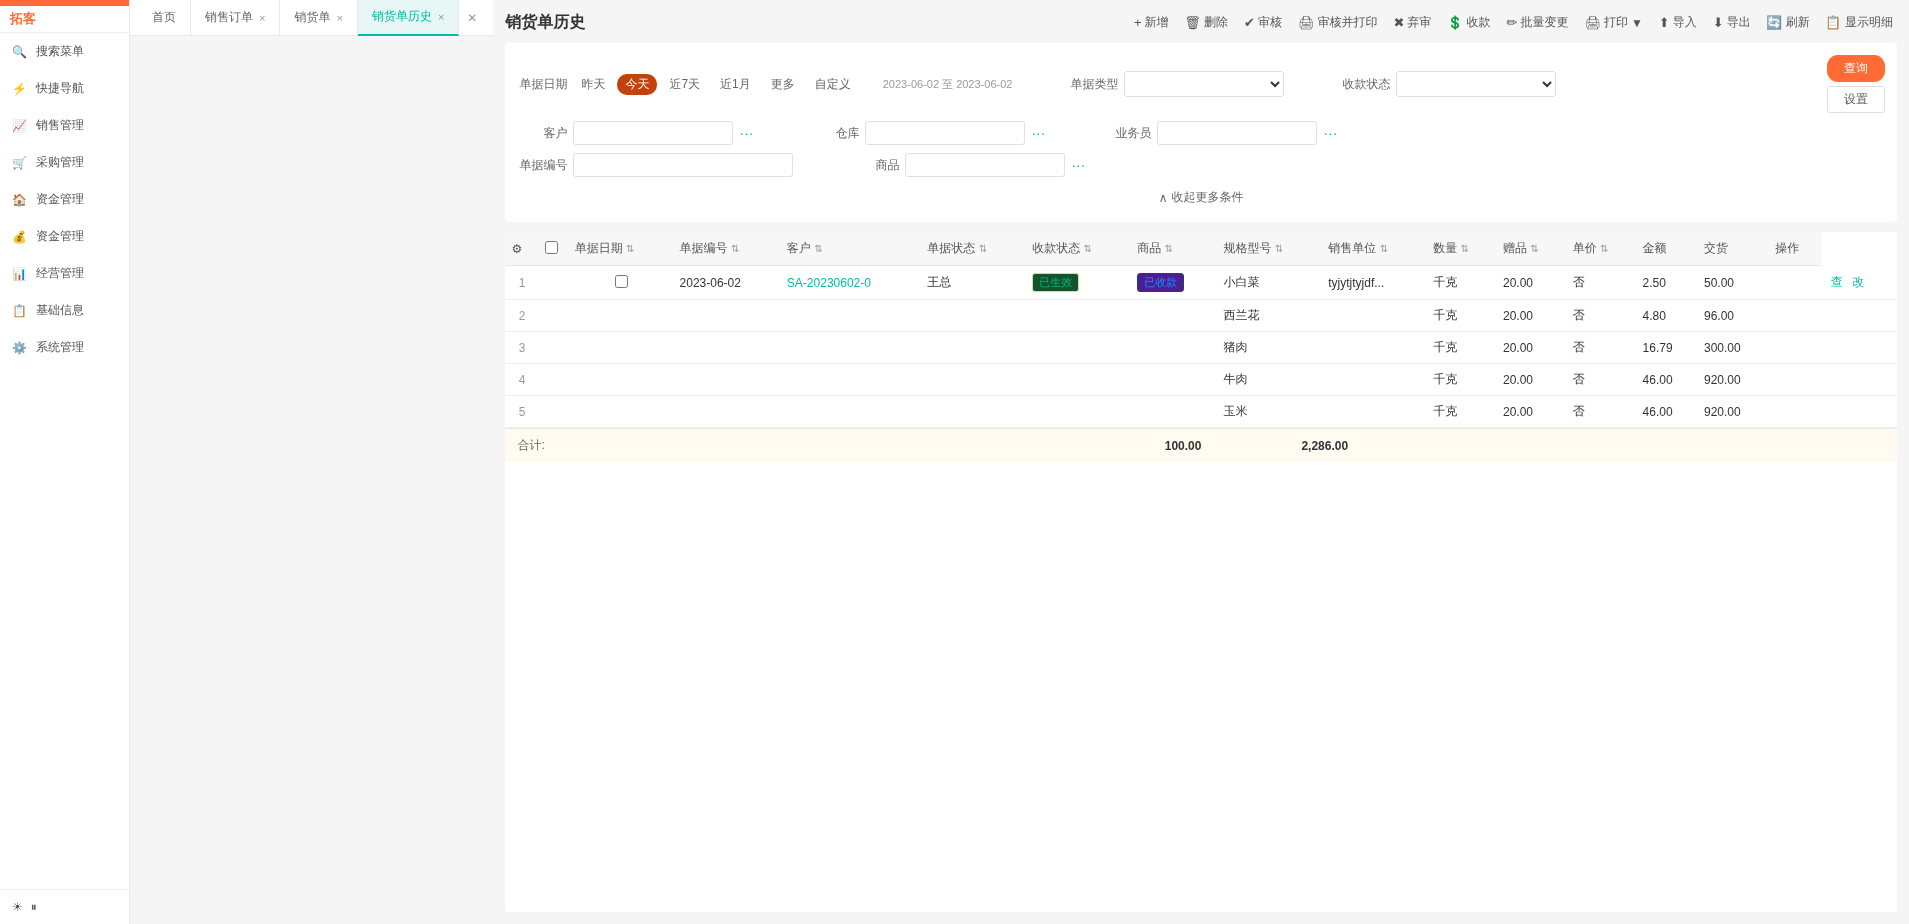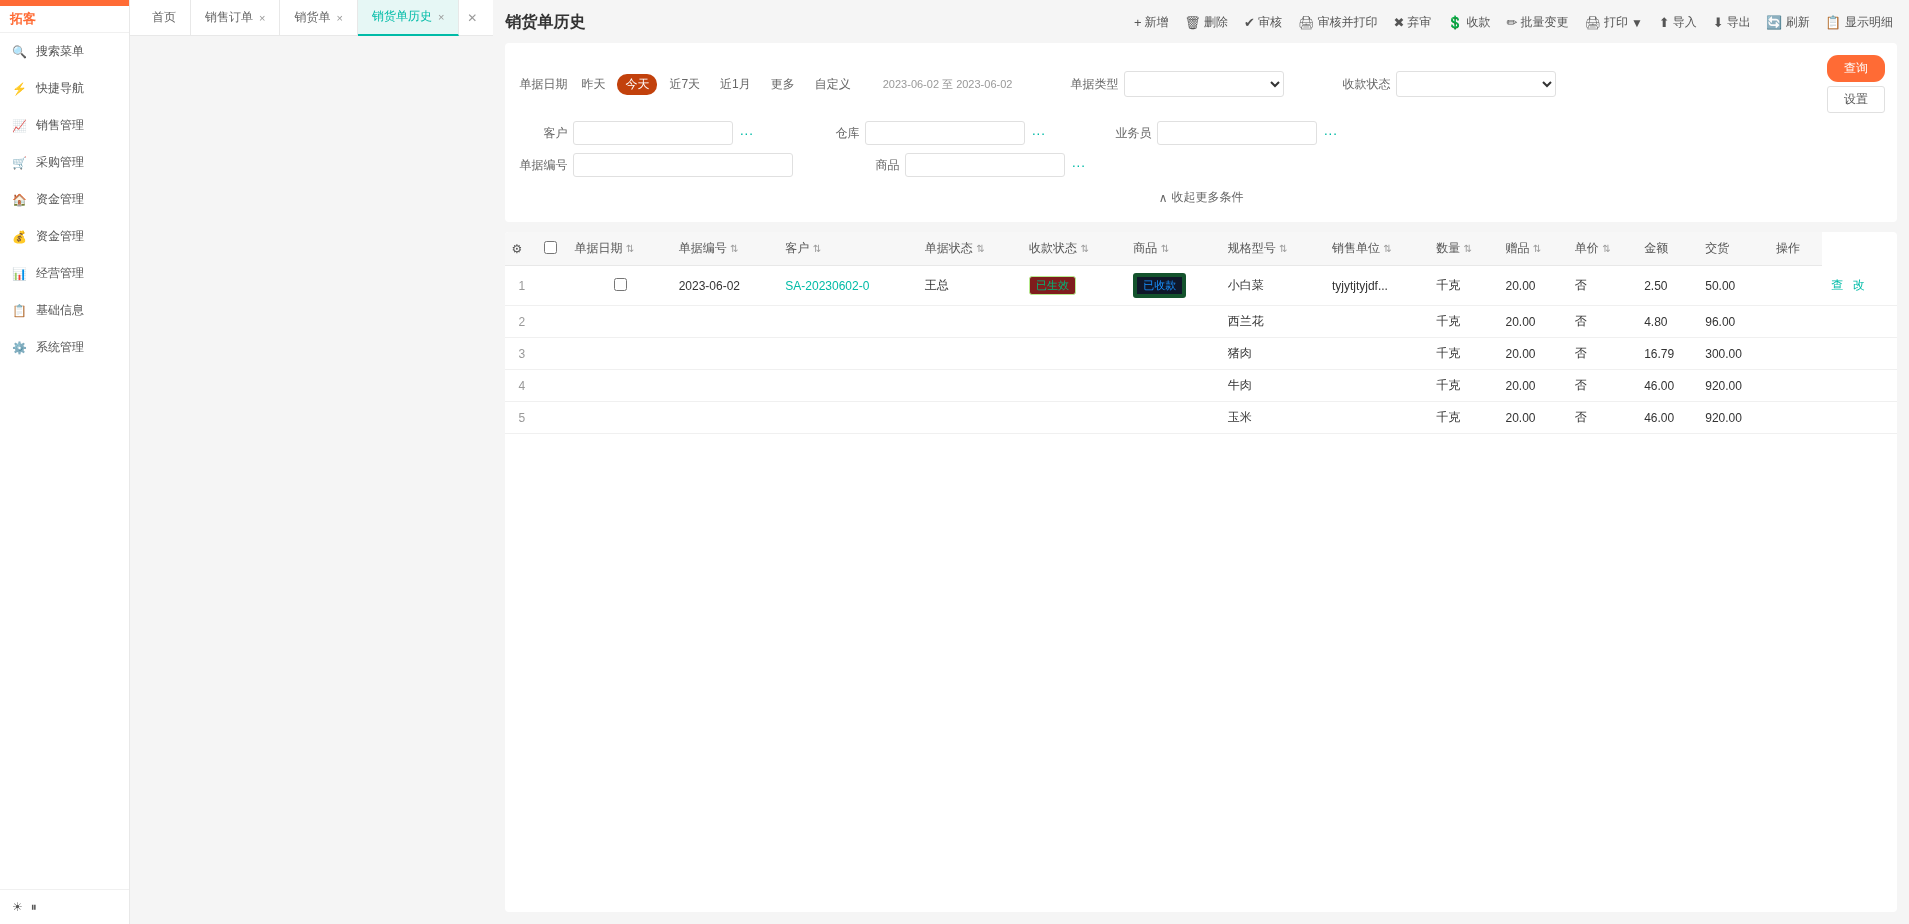--- a/index.html
+++ b/index.html
@@ -50,22 +50,22 @@
     .set-btn { border: 1px solid #e0e0e0; background: #fff; color: #555; border-radius: 3px; padding: 4px 16px; cursor: pointer; font-size: 12px; }
 
     
     .table-area { background: #fff; border-radius: 4px; flex: 1; overflow: auto; display: flex; flex-direction: column; }
     .data-table { width: 100%; border-collapse: collapse; }
     .data-table th { background: #f7f7f7; padding: 8px 6px; text-align: left; color: #555; font-weight: normal; border-bottom: 1px solid #e8e8e8; white-space: nowrap; font-size: 12px; }
     .data-table td { padding: 7px 6px; border-bottom: 1px solid #f0f0f0; color: #333; font-size: 12px; }
     .data-table th.sort { cursor: pointer; }
     .sort-icon { color: #999; font-size: 10px; }
     .badge { display: inline-block; padding: 1px 6px; border-radius: 3px; font-size: 11px; }
-    .badge-green { background: #7f1d1d; color: #00b578; border: 1px solid #b7eb8f; }
-    .badge-blue { background: #0f172a; color: #1890ff; border: 4px solid #14532d; }
+    .badge-green { background: #14532d; color: #00b578; border: 1px solid #b7eb8f; }
+    .badge-blue { background: #4c1d95; color: #1890ff; border: 1px solid #14532d; }
     .action-link { color: #00bba7; cursor: pointer; margin: 0 3px; }
 
     
     .table-footer { background: #fffbf0; border-top: 1px solid #e8e8e8; padding: 8px 12px; display: flex; align-items: center; }
     .footer-label { color: #666; margin-right: 20px; }
     .footer-total { display: flex; gap: 80px; }
     .footer-val { color: #333; font-weight: bold; }
 
     
     .pagination { display: flex; align-items: center; justify-content: flex-end; padding: 8px 12px; gap: 8px; background: #fff; border-top: 1px solid #e8e8e8; }
@@ -482,16 +482,25 @@
       <td>920.00</td>
       <td></td>
       <td>
         
         
       </td>
     </tr>
           </tbody>
       </table>
 
+      <div class="table-footer">
+        <span class="footer-label">合计:</span>
+        <div class="footer-total" style="margin-left:600px;">
+          <span class="footer-val">100.00</span>
+        </div>
+        <div style="margin-left:100px;">
+          <span class="footer-val">2,286.00</span>
+        </div>
+      </div>
 
     </div>
   </div>
 </div>
 
 </body></html>

